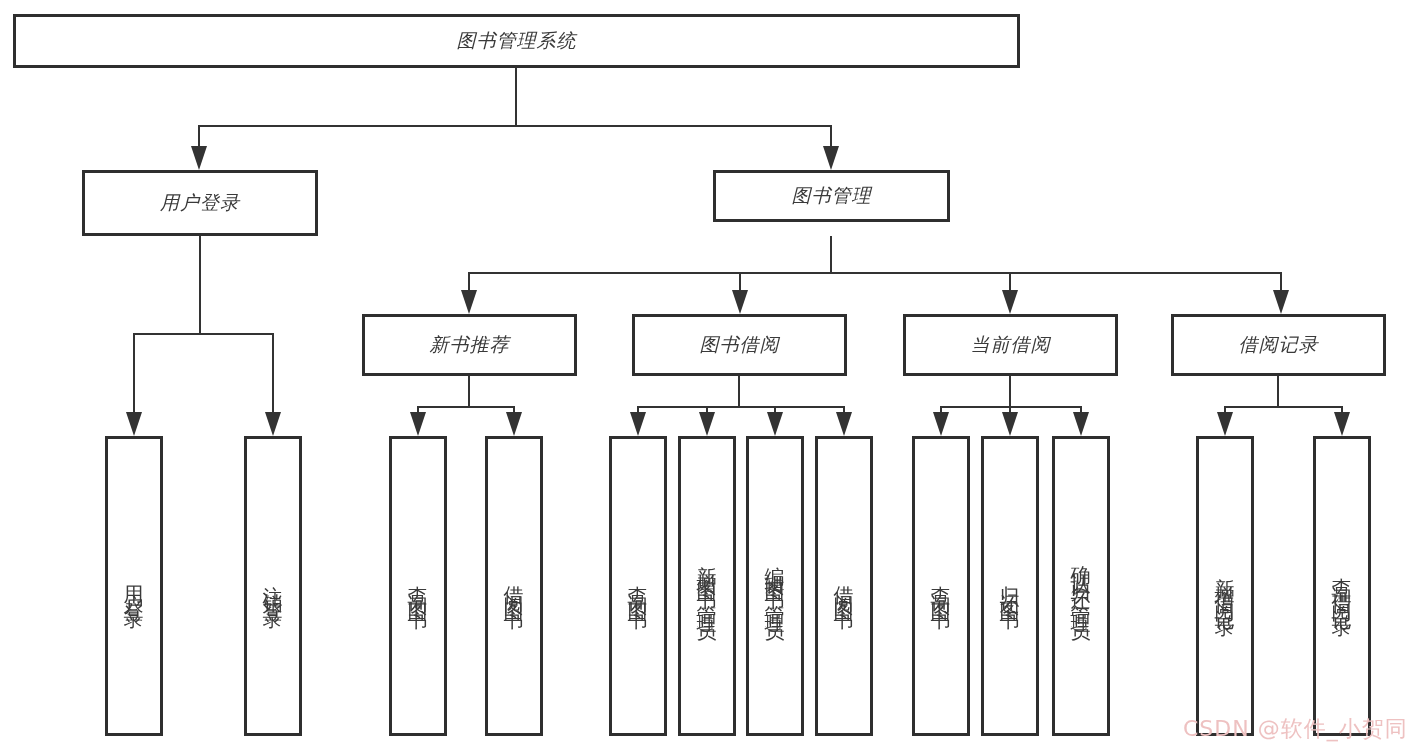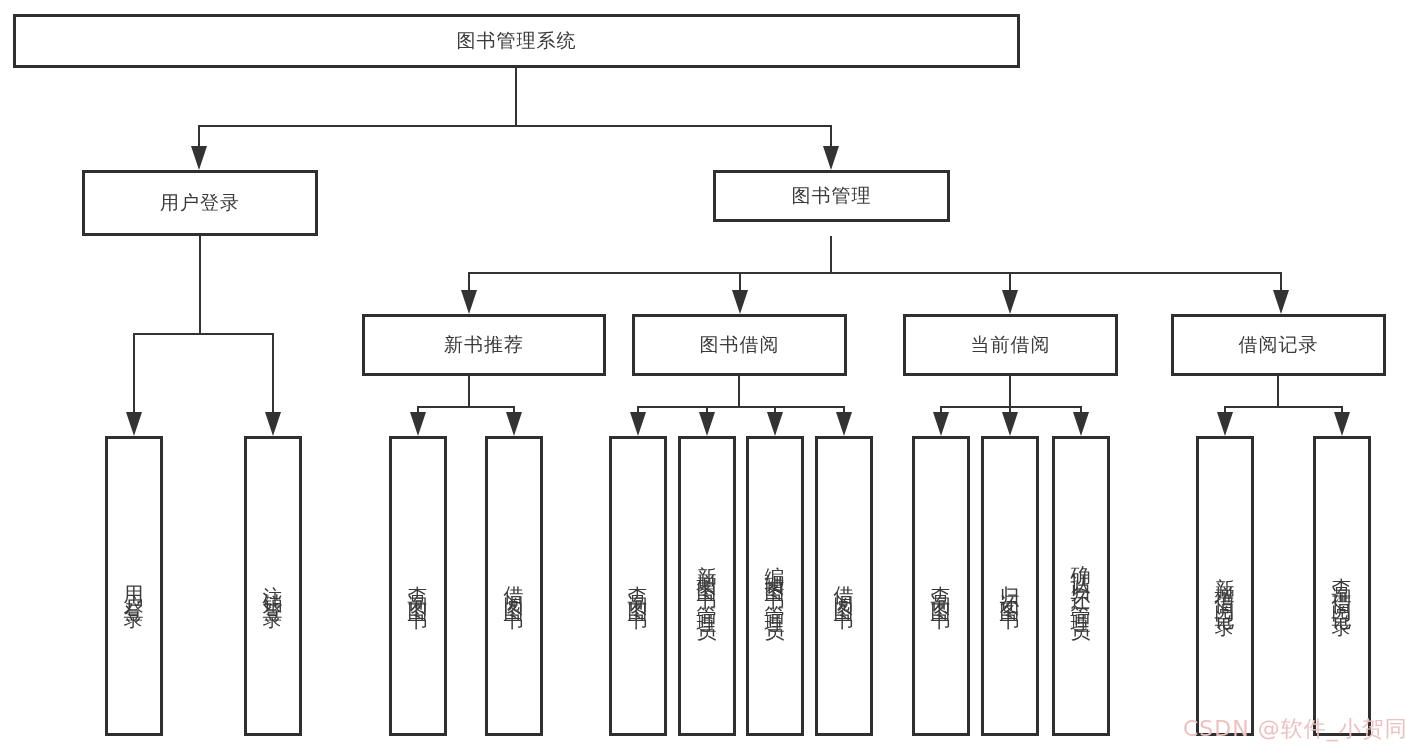--- a/index.html
+++ b/index.html
@@ -12,20 +12,21 @@
   }
   .box{
     position:absolute;
     background:#ffffff;
     border:3px solid #2f2f2f;
     display:flex;align-items:center;justify-content:center;
     box-sizing:border-box;
     color:#3a3a3a;
     font-size:19px;
     letter-spacing:1px;
+    font-style:italic;
   }
   .leaf{
     position:absolute;
     background:#ffffff;
     border:3px solid #2f2f2f;
     box-sizing:border-box;
     width:58px;height:300px;top:436px;
     display:flex;align-items:center;justify-content:center;
     color:#3a3a3a;
   }
@@ -89,21 +90,21 @@
   <div class="hl" style="left:468px;top:272px;width:813px;"></div>
   <div class="vl" style="left:468px;top:272px;height:20px;"></div>
   <div class="ah" style="left:461px;top:290px;"></div>
   <div class="vl" style="left:739px;top:272px;height:20px;"></div>
   <div class="ah" style="left:732px;top:290px;"></div>
   <div class="vl" style="left:1009px;top:272px;height:20px;"></div>
   <div class="ah" style="left:1002px;top:290px;"></div>
   <div class="vl" style="left:1280px;top:272px;height:20px;"></div>
   <div class="ah" style="left:1273px;top:290px;"></div>
 
-  <div class="box" style="left:362px;top:314px;width:244px;height:62px;justify-content:center;">
+  <div class="box" style="left:362px;top:314px;width:215px;height:62px;justify-content:center;">
     <span>新书推荐</span>
   </div>
   <div class="box" style="left:903px;top:314px;width:215px;height:62px;">
     <span>当前借阅</span>
   </div>
   <div class="box" style="left:632px;top:314px;width:215px;height:62px;">
     <span>图书借阅</span>
   </div>
   <div class="box" style="left:1171px;top:314px;width:215px;height:62px;">
     <span>借阅记录</span>

